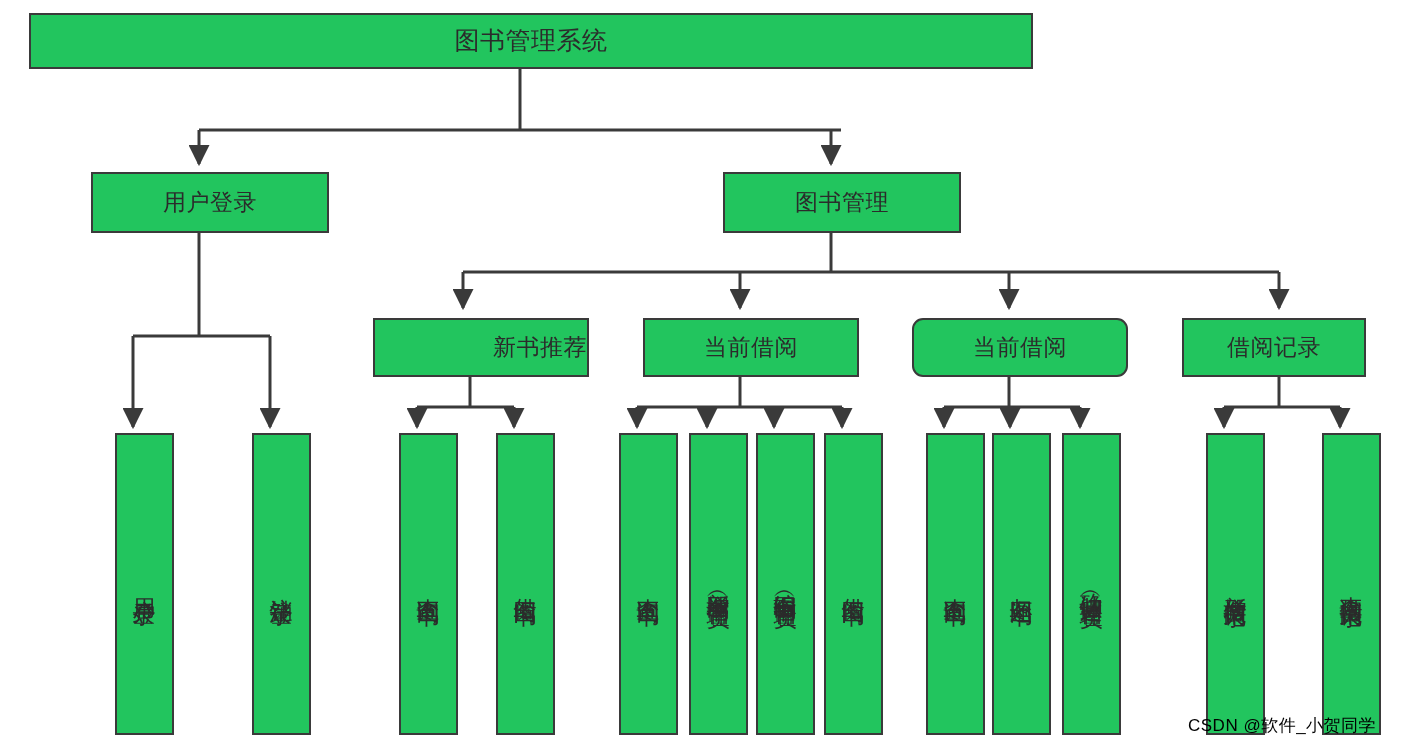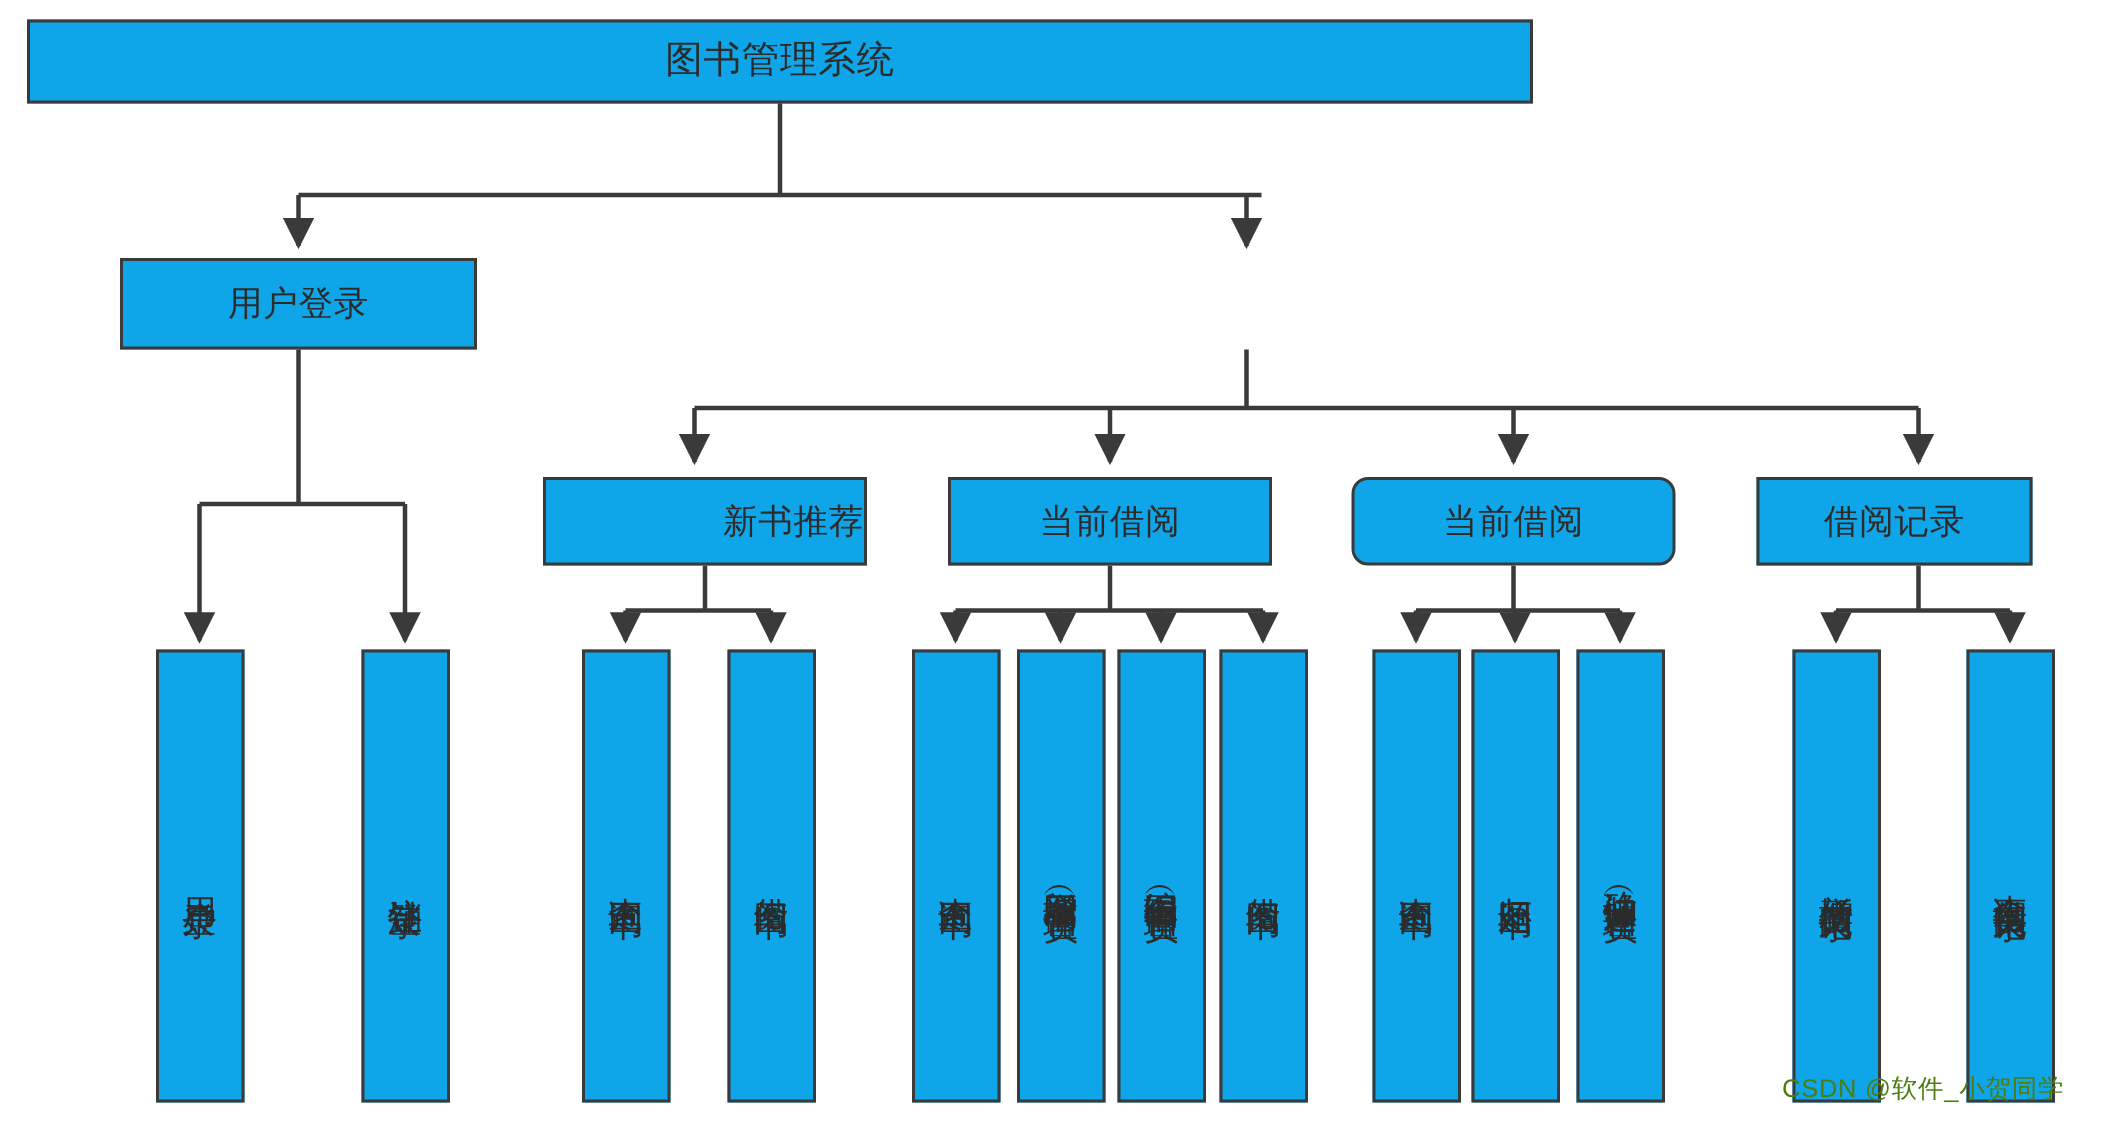--- a/index.html
+++ b/index.html
@@ -21,26 +21,27 @@
     position: absolute;
     left: 0;
     top: 0;
     width: 1405px;
     height: 747px;
     pointer-events: none;
   }
   .node {
     position: absolute;
     box-sizing: border-box;
-    background: #0ea5e9;
+    background: #22c55e;
     border: 2.5px solid #3a3a3a;
     display: flex;
     align-items: center;
     justify-content: center;
     color: #2b2b2b;
+    margin-left: 11px;
   }
   .node-label {
     display: block;
     text-align: center;
     line-height: 1.18;
     color: #2b2b2b;
     white-space: pre-line;
   }
   
   .lvl0 {
@@ -69,21 +70,21 @@
     line-height: 1.05;
     letter-spacing: 2px;
     text-align: center;
     max-height: 100%;
   }
   #watermark {
     position: absolute;
     left: 1188px;
     top: 714px;
     font-size: 17px;
-    color: #4d7c0f;
+    color: #000000;
     letter-spacing: 0.5px;
     white-space: nowrap;
     user-select: none;
   }
 </style>
 </head>
 <body>
 
 <div id="canvas">
 
@@ -137,20 +138,23 @@
     </g>
   </svg>
 
   <div class="node lvl0" style="left:18px; top:13px; width:1004px; height:56px;">
     <span class="node-label">图书管理系统</span>
   </div>
 
   <div class="node lvl1" style="left:80px; top:172px; width:238px; height:61px;">
     <span class="node-label">用户登录</span>
   </div>
+  <div class="node lvl1" style="left:712px; top:172px; width:238px; height:61px;">
+    <span class="node-label">图书管理</span>
+  </div>
 
   <div class="node lvl2" style="left:362px; top:318px; width:216px; height:59px;justify-content:flex-end;">
     <span class="node-label">新书推荐</span>
   </div>
   <div class="node lvl2" style="left:632px; top:318px; width:216px; height:59px;">
     <span class="node-label">当前借阅</span>
   </div>
   <div class="node lvl2" style="left:901px; top:318px; width:216px; height:59px;border-radius:11px;">
     <span class="node-label">当前借阅</span>
   </div>

